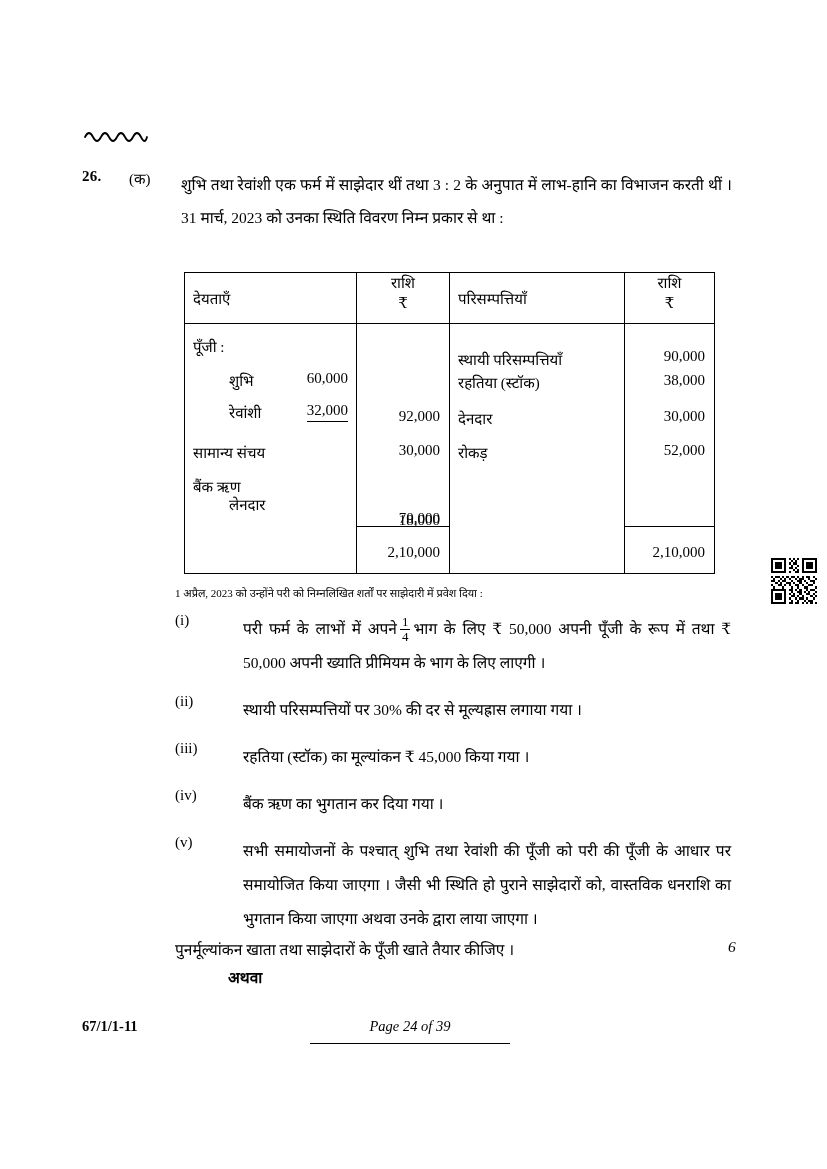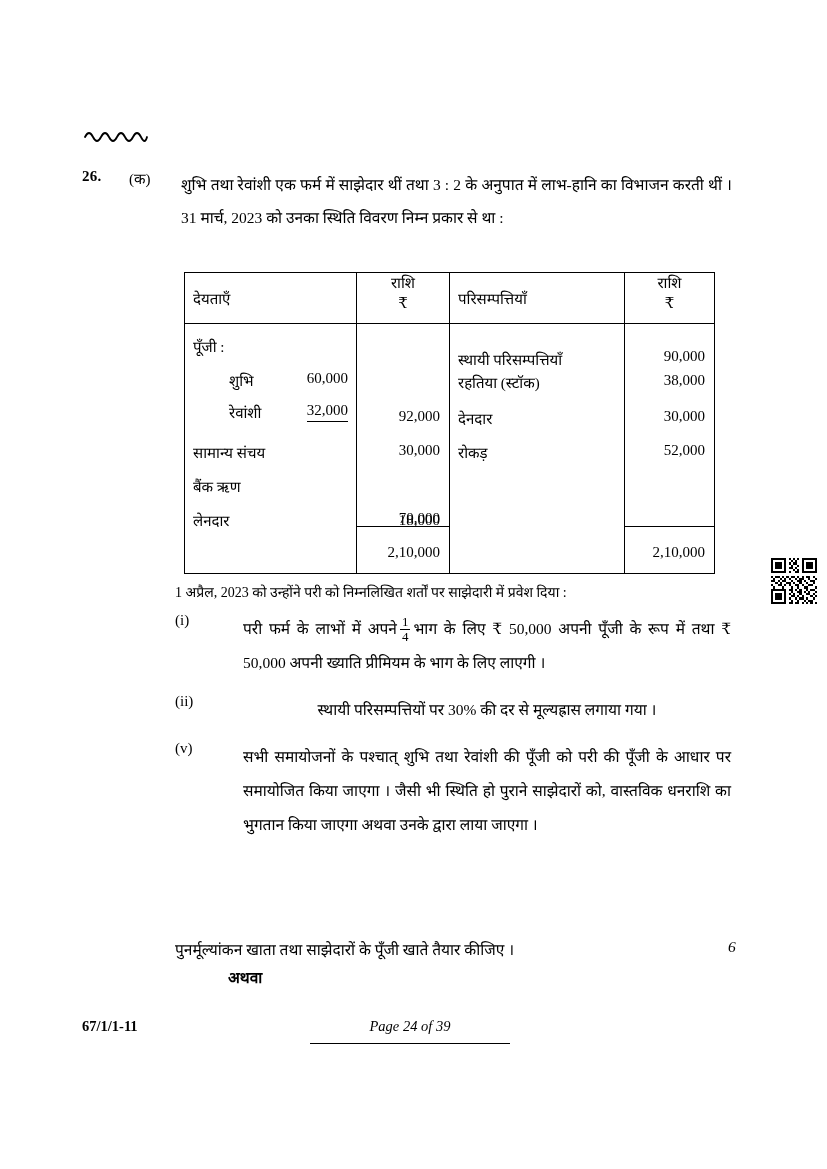--- a/index.html
+++ b/index.html
@@ -152,21 +152,21 @@
     font-size: 15px;
     white-space: nowrap;
   }
 
   
   .after-note {
     position: absolute;
     left: 175px;
     top: 578px;
     width: 556px;
-    font-size: 14px;
+    font-size: 11px;
     line-height: 30px;
   }
 
   
   .cond-list {
     position: absolute;
     left: 175px;
     top: 612px;
     width: 560px;
   }
@@ -184,21 +184,21 @@
   }
   .cond .ctext {
     margin-left: 68px;
     font-size: 15.5px;
     line-height: 34px;
     text-align: justify;
     text-justify: inter-word;
     width: 488px;
   }
   .cond .ctext.nojust {
-    text-align: center;
+    text-align: left;
   }
 
   
   .frac {
     display: inline-block;
     vertical-align: middle;
     text-align: center;
     font-size: 13px;
     line-height: 1.08;
     margin: 0 3px;
@@ -313,21 +313,21 @@
         <span class="ln" style="top:12px;">पूँजी :</span>
 
         <span class="ln ln-indent" style="top:46px;">शुभि</span>
         <span class="sub-amt" style="top:46px;">60,000</span>
 
         <span class="ln ln-indent" style="top:78px;">रेवांशी</span>
         <span class="sub-amt underline-amt" style="top:78px;">32,000</span>
 
         <span class="ln" style="top:118px;">सामान्य संचय</span>
         <span class="ln" style="top:152px;">बैंक ऋण</span>
-        <span class="ln" style="top:186px;">लेनदार</span>
+        <span class="ln" style="top:170px;margin-left:36px;">लेनदार</span>
       </td>
 
       <td class="body-cell">
         <span class="ln-r" style="top:84px;">92,000</span>
         <span class="ln-r" style="top:118px;">30,000</span>
         <span class="ln-r" style="top:160px;margin-top:28px;">18,000</span>
         <span class="ln-r" style="top:186px;">70,000</span>
         <div class="totalsep"></div>
         <span class="total-val">2,10,000</span>
       </td>
@@ -475,21 +475,29 @@
     <div class="cond">
       <span class="marker">(i)</span>
       <div class="ctext"><span>परी फर्म के लाभों में अपने</span><span class="frac"><span class="num">1</span><span class="den">4</span></span><span>भाग के लिए ₹  50,000 अपनी पूँजी के रूप में तथा ₹  50,000 अपनी ख्याति प्रीमियम के भाग के लिए लाएगी ।</span></div>
     </div>
 
     <div class="cond">
       <span class="marker">(ii)</span>
       <div class="ctext nojust">स्थायी परिसम्पत्तियों पर 30% की दर से मूल्यह्रास लगाया गया ।</div>
     </div>
 
-
+    <div class="cond">
+      <span class="marker">(iii)</span>
+      <div class="ctext nojust">रहतिया (स्टॉक) का मूल्यांकन ₹  45,000 किया गया ।</div>
+    </div>
+
+    <div class="cond">
+      <span class="marker">(iv)</span>
+      <div class="ctext nojust">बैंक ऋण का भुगतान कर दिया गया ।</div>
+    </div>
 
     <div class="cond">
       <span class="marker">(v)</span>
       <div class="ctext">सभी समायोजनों के पश्चात् शुभि तथा रेवांशी की पूँजी को परी की पूँजी के आधार पर समायोजित किया जाएगा । जैसी भी स्थिति हो पुराने साझेदारों को, वास्तविक धनराशि का भुगतान किया जाएगा अथवा उनके द्वारा लाया जाएगा ।</div>
     </div>
 
   </div>
 
   <div class="final-instr">पुनर्मूल्यांकन खाता तथा साझेदारों के पूँजी खाते तैयार कीजिए ।</div>
   <div class="marks">6</div>

